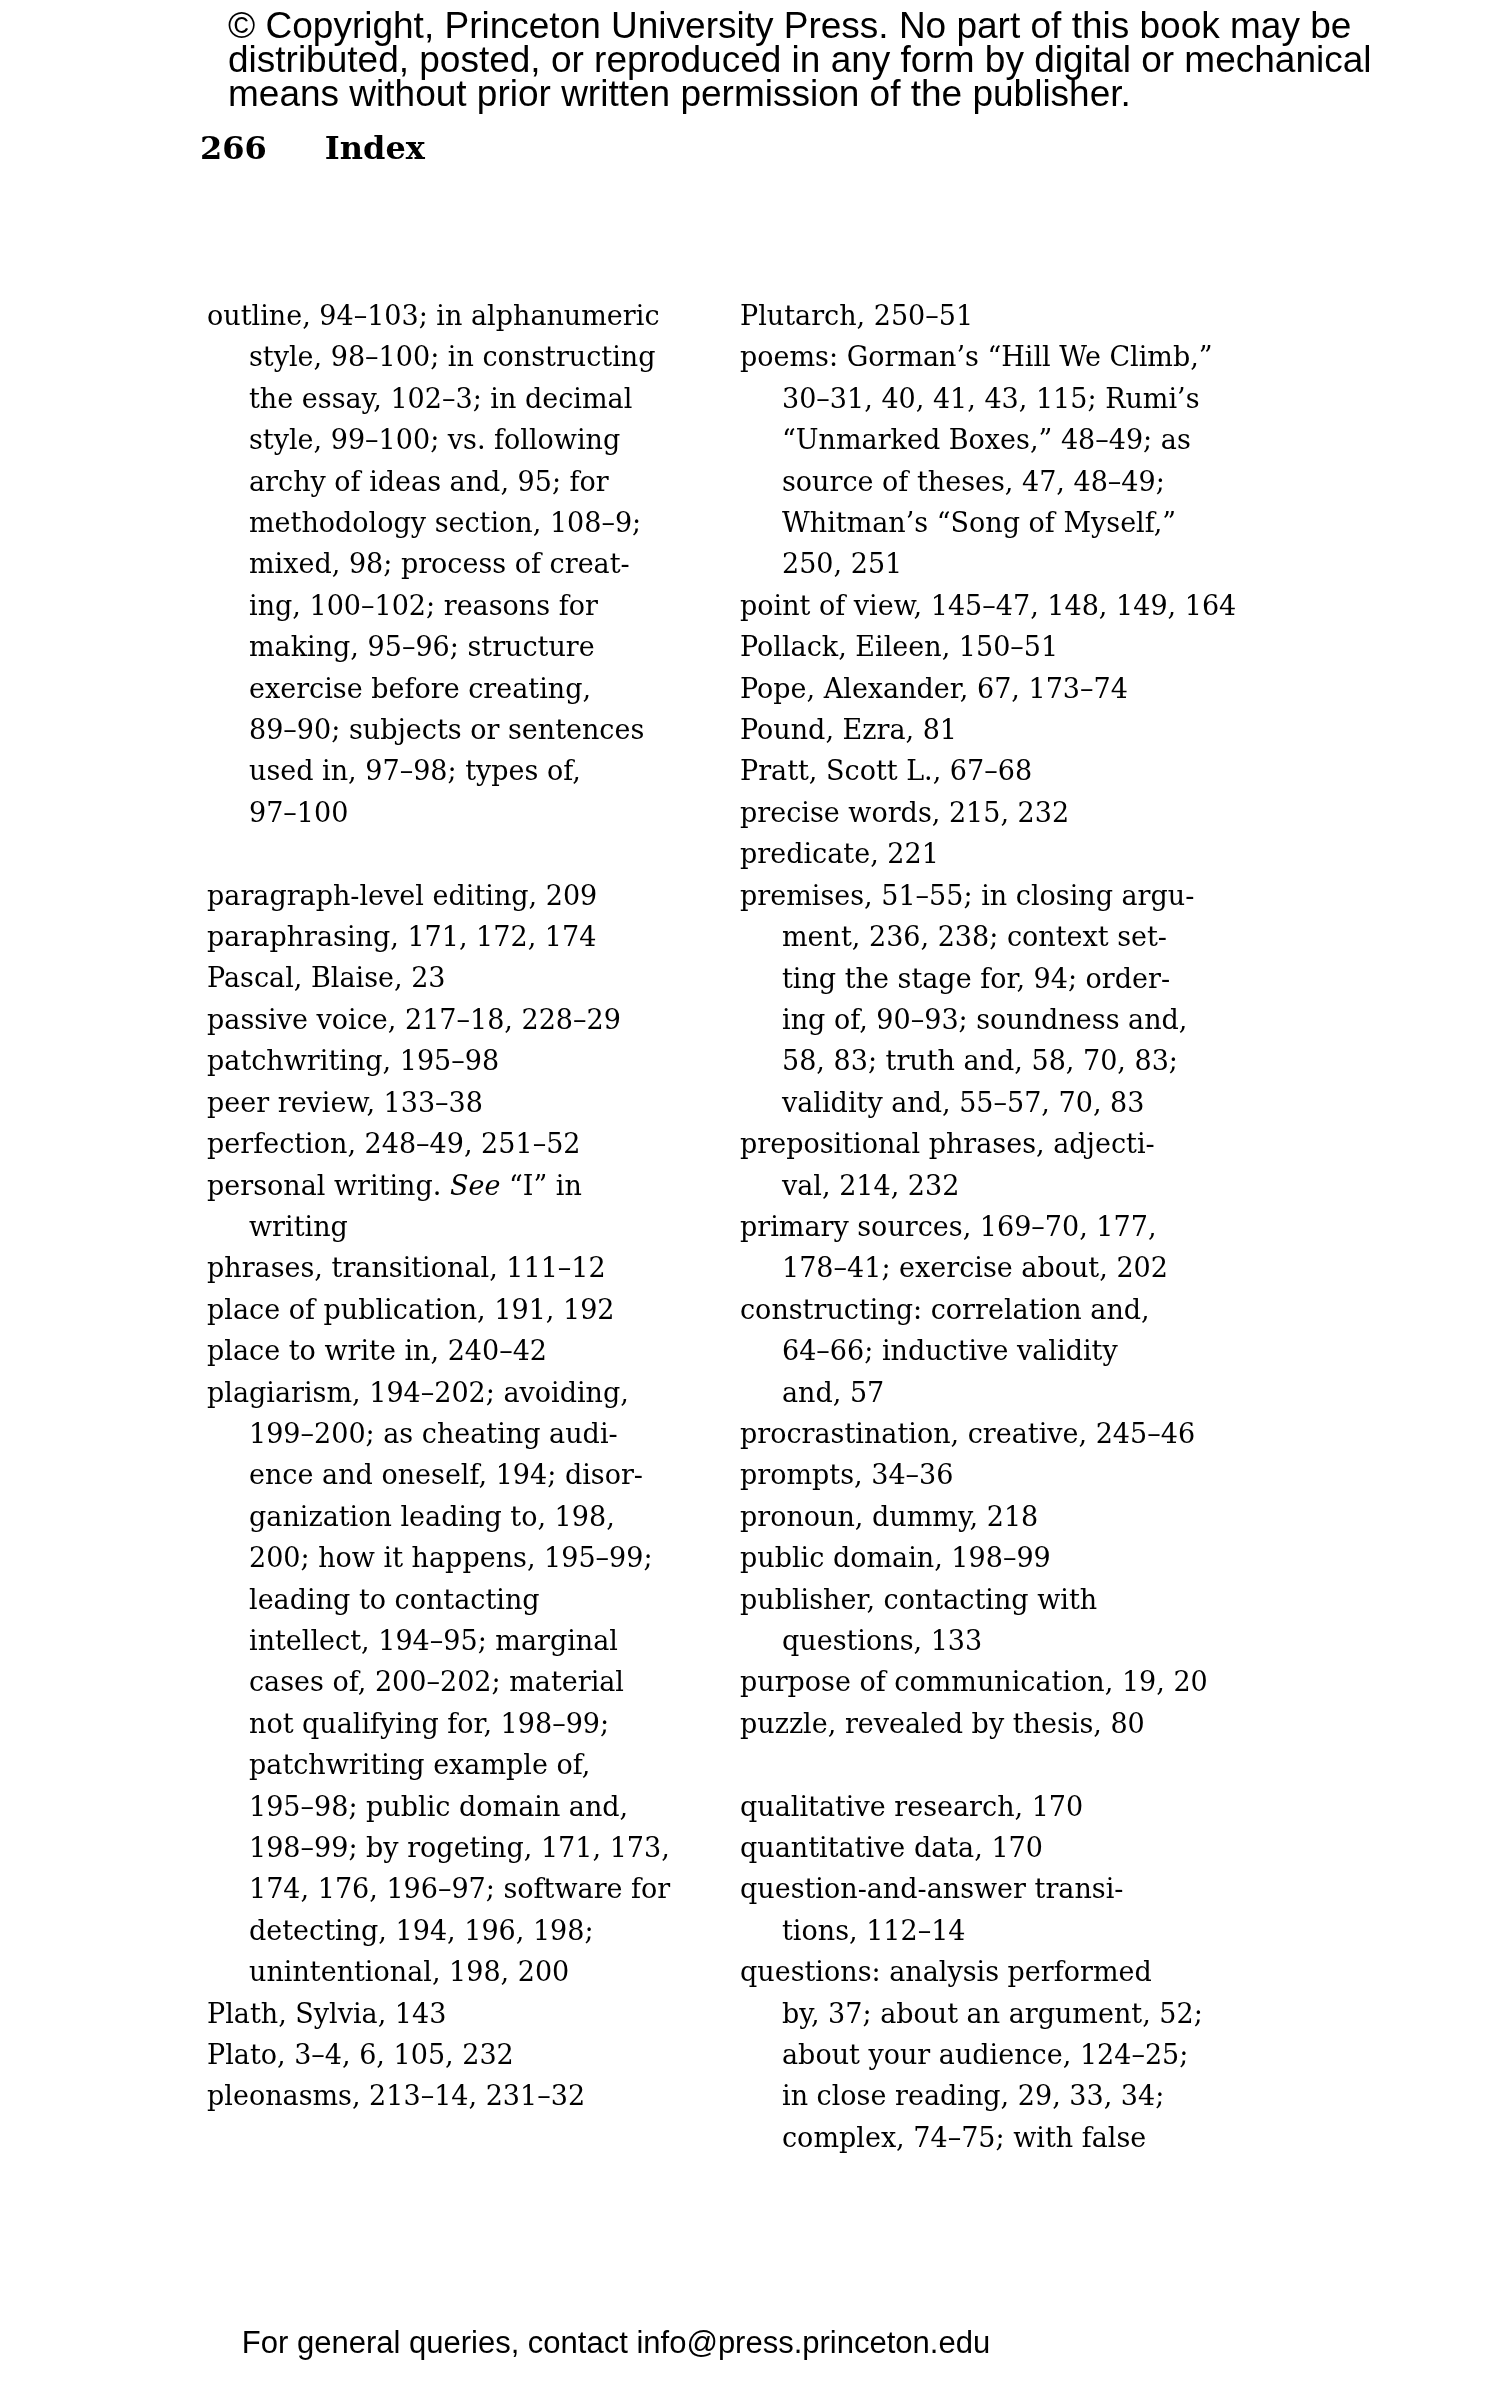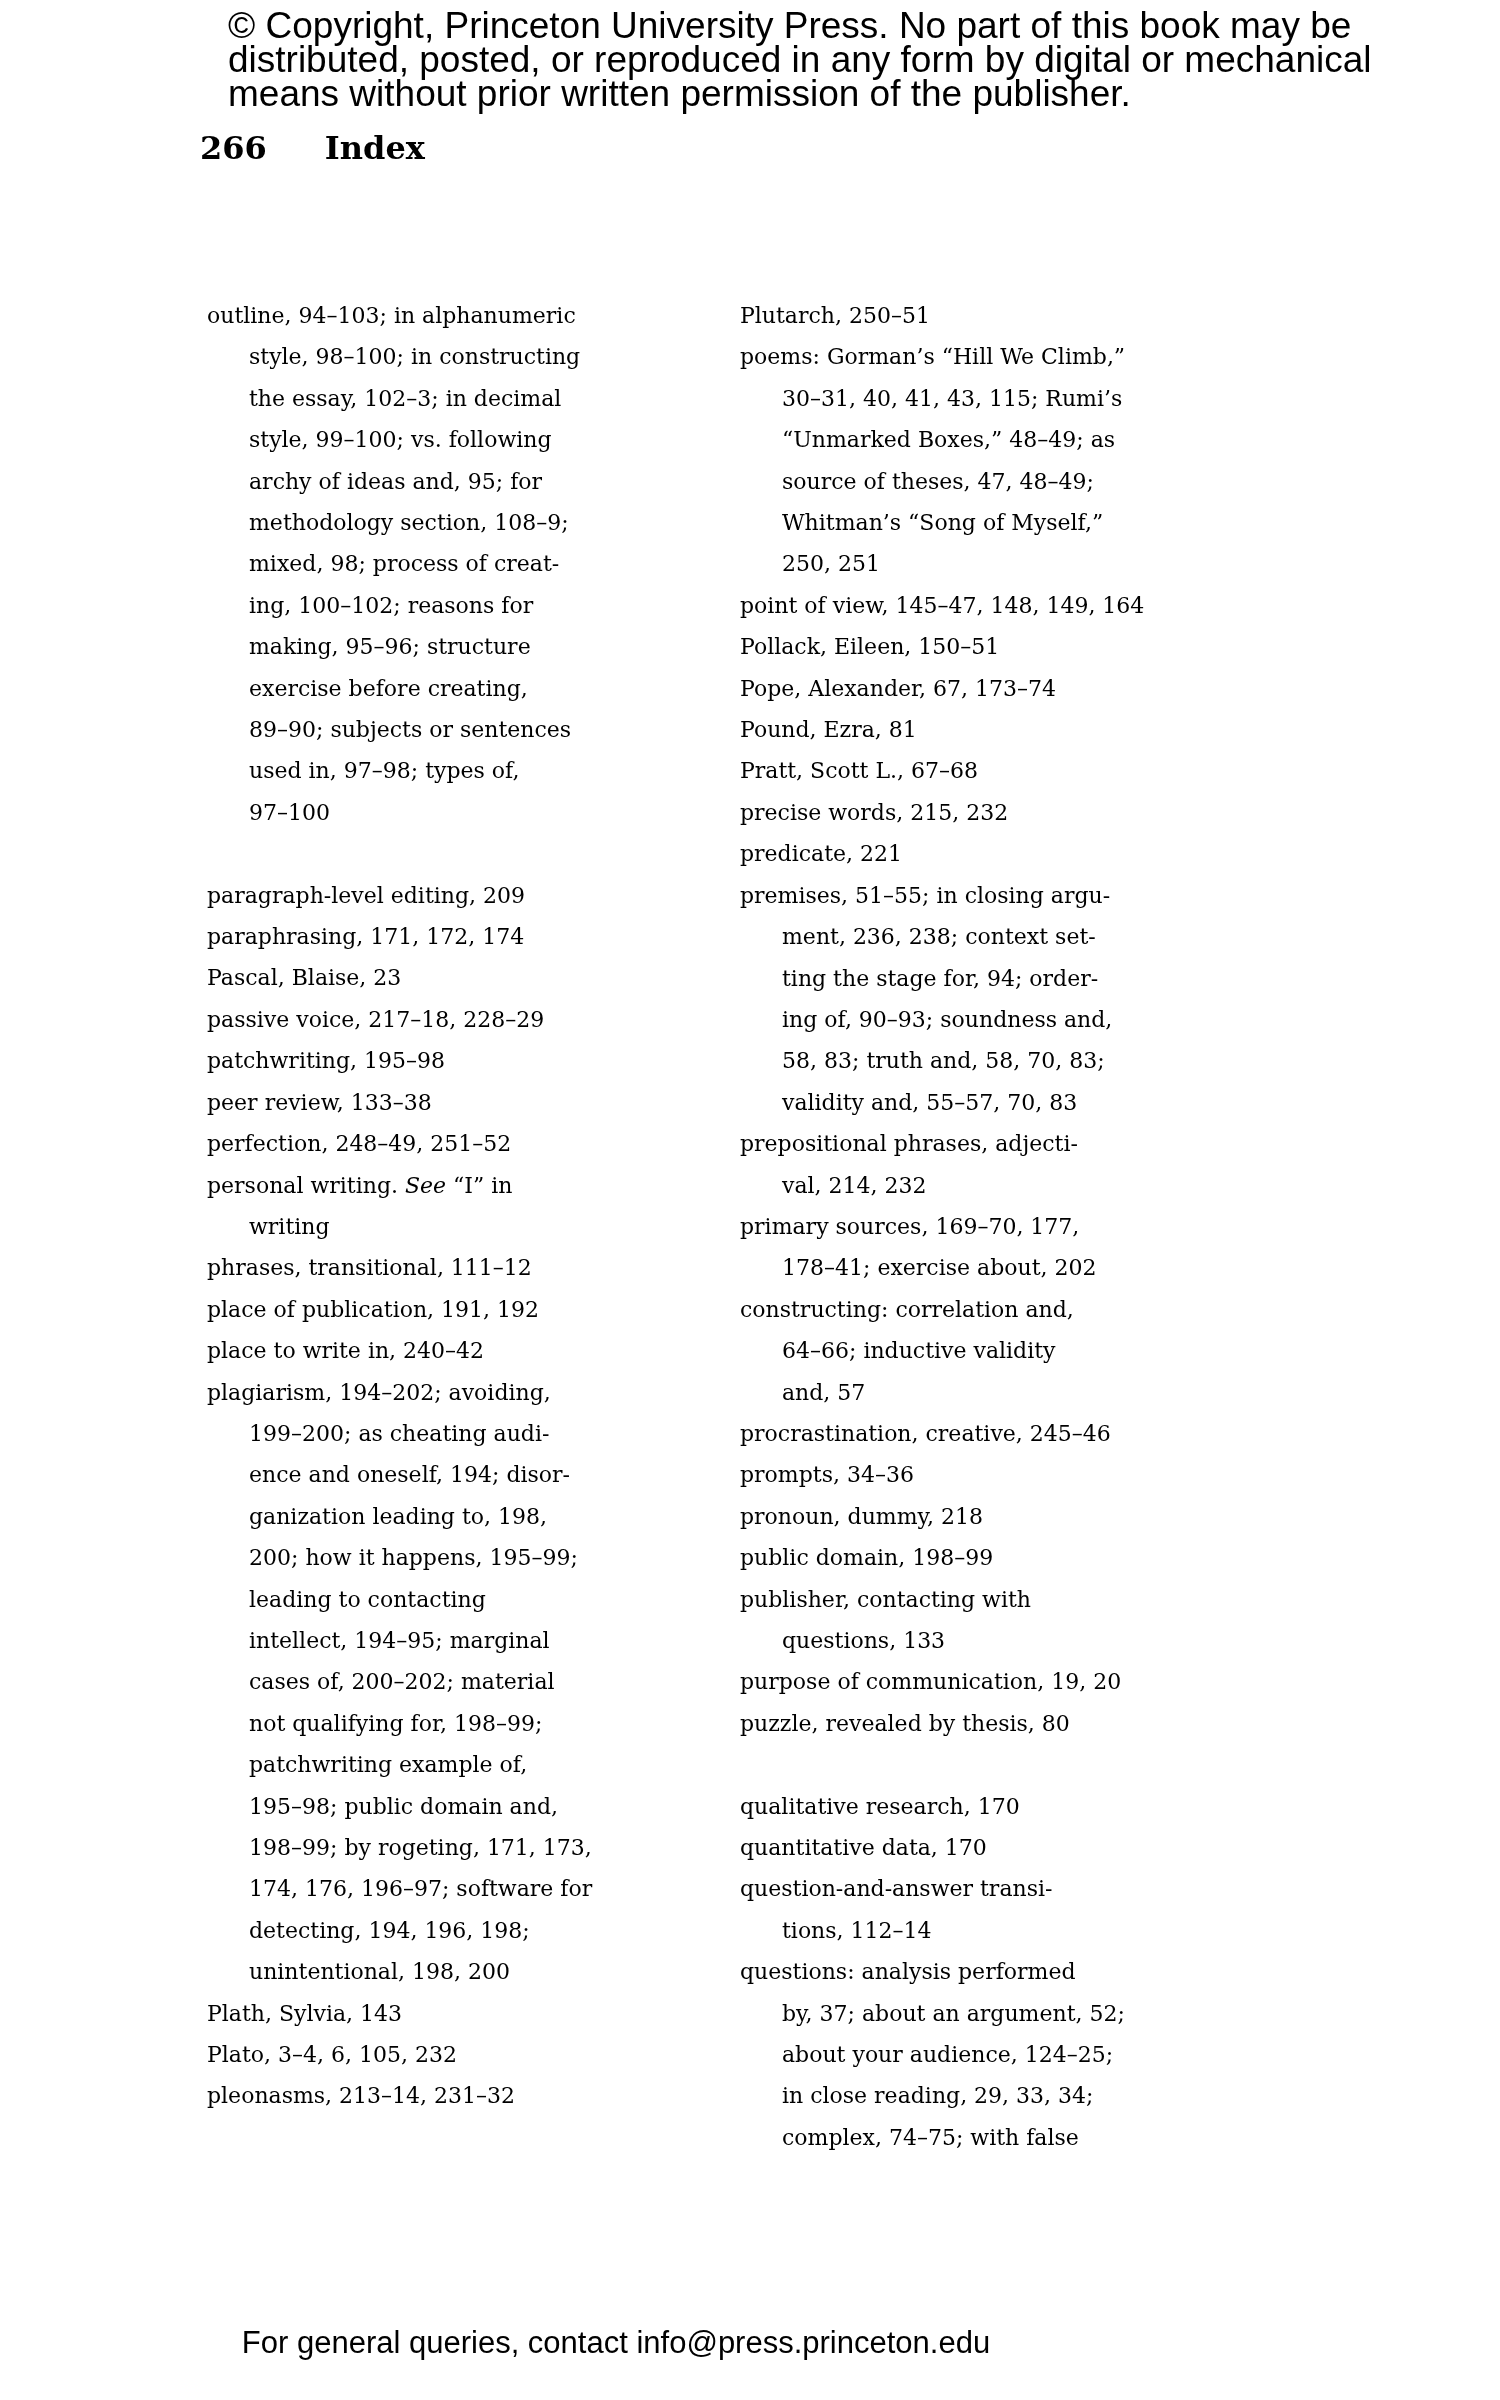--- a/index.html
+++ b/index.html
@@ -28,21 +28,21 @@
     font-weight: 700;
     font-size: 32px;
     color: #000;
     white-space: nowrap;
   }
   .page-header .num { display: inline-block; margin-right: 58px; }
   .index-column {
     position: absolute;
     top: 295px;
     font-family: "DejaVu Serif", serif;
-    font-size: 22px;
+    font-size: 27px;
     line-height: 41.4px;
     color: #000;
     white-space: nowrap;
   }
   .index-column.left  { left: 207px; width: 533px; }
   .index-column.right { left: 740px; width: 620px; }
   .index-line.cont { padding-left: 42px; }
   .index-gap { height: 41.4px; }
   .index-line em { font-style: italic; }
   .page-footer {

